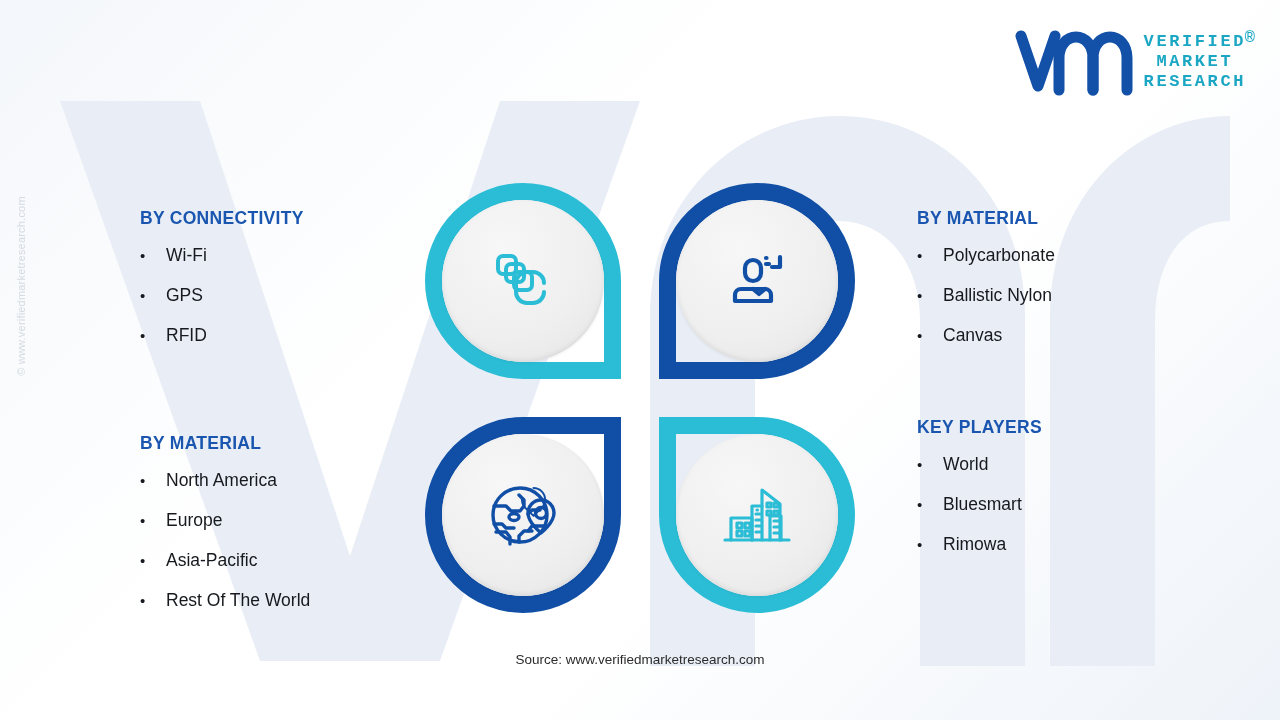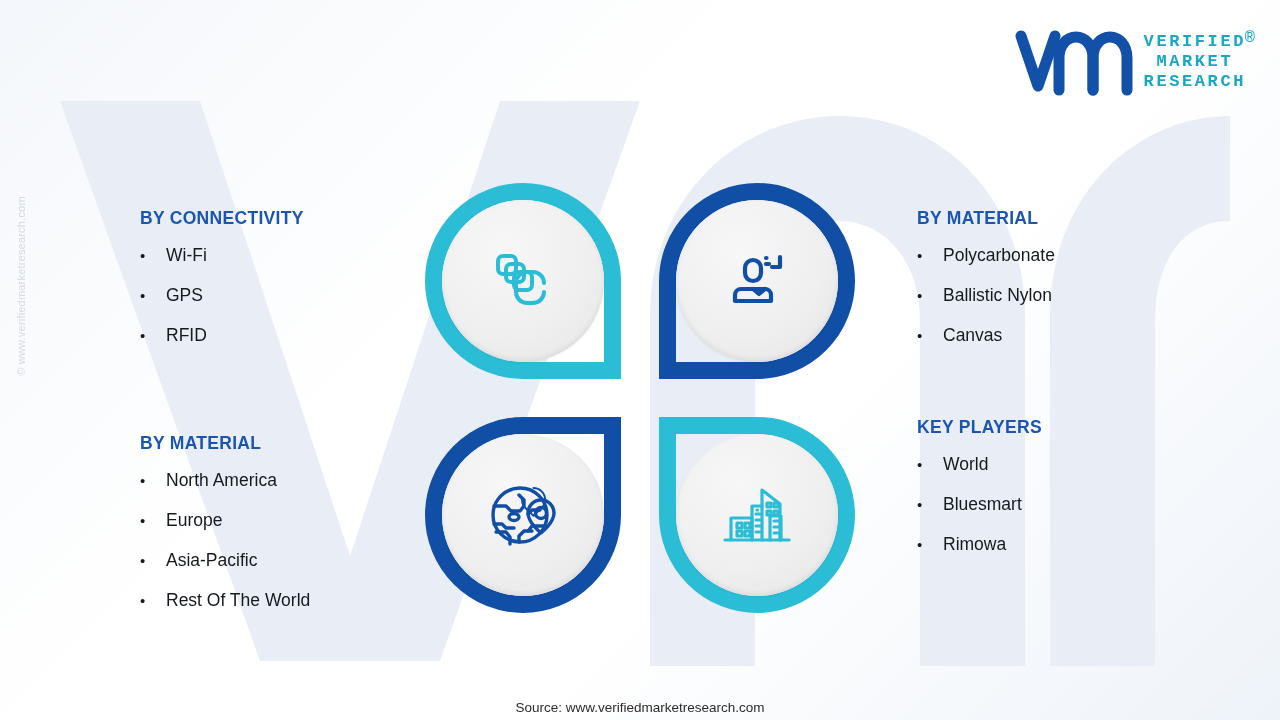--- a/index.html
+++ b/index.html
@@ -193,21 +193,21 @@
   .petal-tr .petal-inner,
   .petal-bl .petal-inner,
   .petal-br .petal-inner { border-radius: 50%; }
 
   .icon-svg { display: block; }
 
   
   .source {
     position: absolute;
     left: 0; right: 0;
-    top: 700px;
+    top: 652px;
     text-align: center;
     font-size: 13.5px;
     color: #2b2b2b;
     font-family: "Liberation Sans", sans-serif;
   }
 </style>
 </head>
 <body>
 
 <div id="slide">

